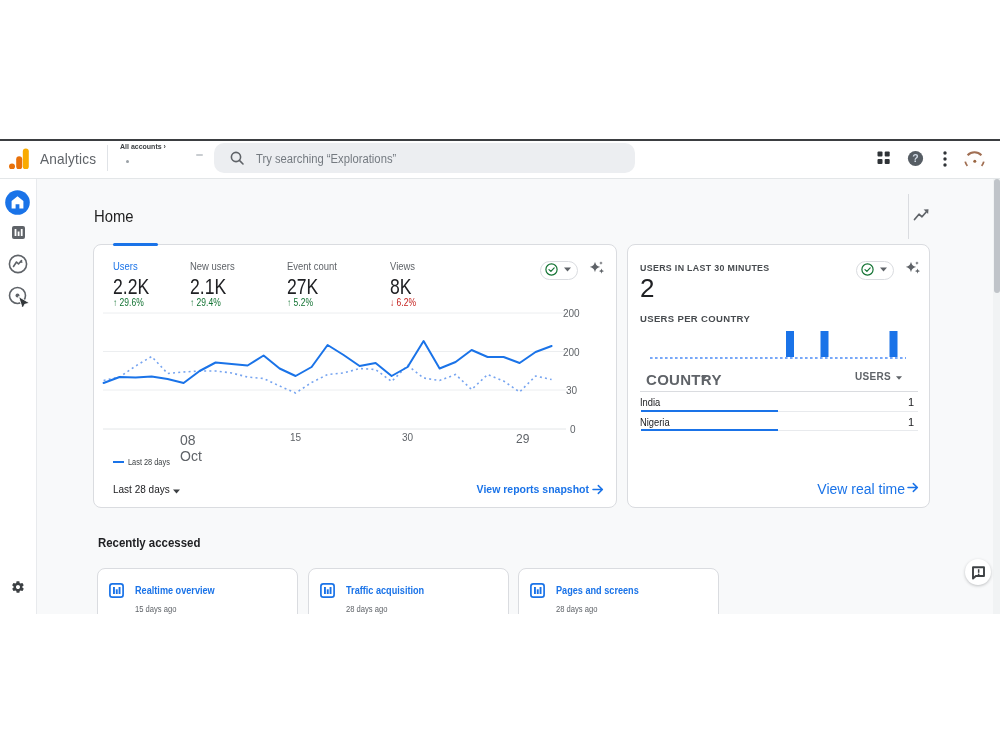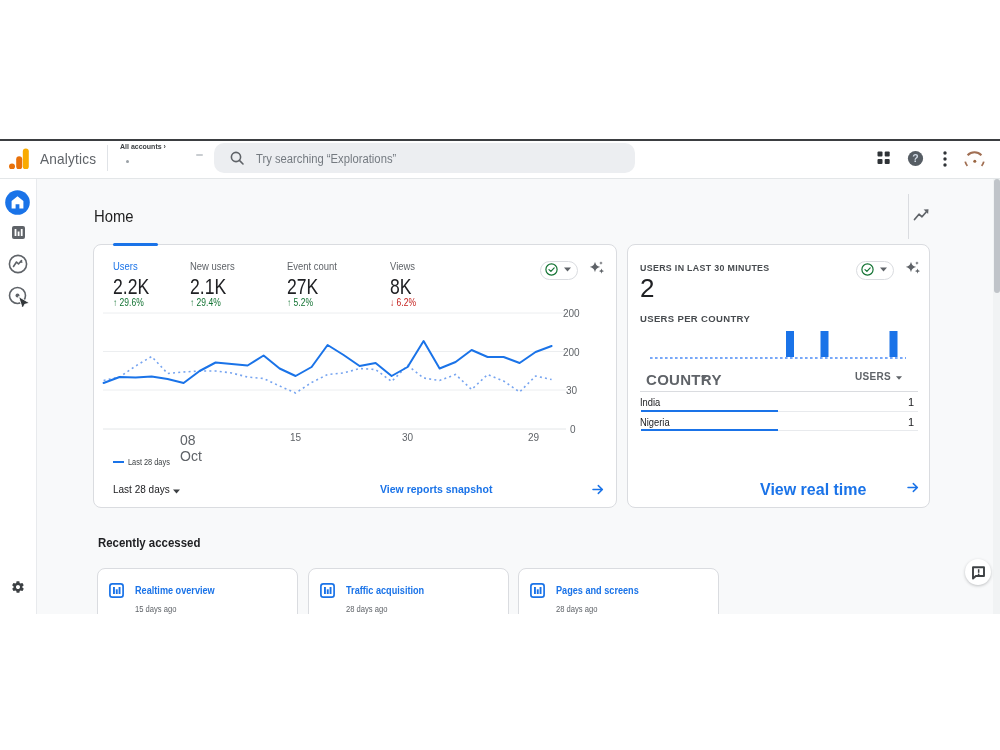--- a/index.html
+++ b/index.html
@@ -146,30 +146,30 @@
   </svg>
 
   <div class="abs" style="left:563px;top:167px;font-size:10px;color:#5f6368">200</div>
   <div class="abs" style="left:563px;top:206px;font-size:10px;color:#5f6368">200</div>
   <div class="abs" style="left:566px;top:244px;font-size:10px;color:#5f6368">30</div>
   <div class="abs" style="left:570px;top:283px;font-size:10px;color:#5f6368">0</div>
 
   <div class="abs" style="left:180px;top:291px;font-size:14px;color:#5f6368">08<br>Oct</div>
   <div class="abs" style="left:290px;top:291px;font-size:10px;color:#5f6368">15</div>
   <div class="abs" style="left:402px;top:291px;font-size:10px;color:#5f6368">30</div>
-  <div class="abs" style="left:528px;top:291px;font-size:10px;color:#5f6368">29</div>
+  <div class="abs" style="left:516px;top:291px;font-size:12px;color:#5f6368">29</div>
 
   <div class="abs" style="left:113px;top:320px;width:11px;height:2px;background:#1a73e8"></div>
   <div class="abs" style="left:128px;top:316px;font-size:9px;color:#3c4043;transform-origin:0 0;transform:scaleX(.82)">Last 28 days</div>
 
   <div class="abs" style="left:113px;top:343px;font-size:10px;color:#202124">Last 28 days</div>
   <svg class="abs" style="left:172px;top:347px" width="9" height="7" viewBox="0 0 9 7">
       <path d="M1 1.5 L4.5 5.5 L8 1.5 Z" fill="#3c4043"></path>
     </svg>
-  <div class="abs" style="left:380px;top:342px;width:209px;text-align:left;font-size:10.5px;font-weight:bold;color:#1a73e8">View reports snapshot</div>
+  <div class="abs" style="left:380px;top:342px;width:209px;text-align:right;font-size:10.5px;font-weight:bold;color:#1a73e8">View reports snapshot</div>
   <svg class="abs" style="left:592px;top:343px" width="12" height="11" viewBox="0 0 12 11">
       <path d="M1 5.5 H10.2 M6.3 1.6 L10.4 5.5 L6.3 9.4" stroke="#1a73e8" stroke-width="1.5" fill="none" stroke-linecap="round" stroke-linejoin="round"></path>
     </svg>
 
   <div class="abs" style="left:627px;top:103px;width:303px;height:264px;background:#fff;border:1px solid #dadce0;border-radius:8px;box-sizing:border-box"></div>
   <div class="abs" style="left:640px;top:120.5px;font-size:9.5px;font-weight:bold;letter-spacing:.35px;color:#474b4f;transform-origin:0 0;transform:scaleX(.93)">USERS IN LAST 30 MINUTES</div>
   <div class="abs" style="left:640px;top:132px;font-size:26px;color:#202124">2</div>
 
   <div class="abs" style="left:856px;top:120px;width:36px;height:17px;border:1px solid #dadce0;border-radius:10px;background:#fff"></div>
   <svg class="abs" style="left:861px;top:122px" width="13" height="13" viewBox="0 0 13 13">
@@ -207,21 +207,21 @@
   <div class="abs" style="left:640px;top:255px;font-size:11px;color:#202124;transform-origin:0 0;transform:scaleX(.85)">India</div>
   <div class="abs" style="left:908px;top:255px;font-size:11px;color:#202124">1</div>
   <div class="abs" style="left:641px;top:270px;width:277px;height:1px;background:#e8eaed"></div>
   <div class="abs" style="left:641px;top:268.5px;width:137px;height:2.5px;background:#1a73e8"></div>
 
   <div class="abs" style="left:640px;top:275px;font-size:11px;color:#202124;transform-origin:0 0;transform:scaleX(.85)">Nigeria</div>
   <div class="abs" style="left:908px;top:275px;font-size:11px;color:#202124">1</div>
   <div class="abs" style="left:641px;top:289px;width:277px;height:1px;background:#e8eaed"></div>
   <div class="abs" style="left:641px;top:287.5px;width:137px;height:2.5px;background:#1a73e8"></div>
 
-  <div class="abs" style="left:760px;top:340px;width:145px;font-size:16px;font-weight:bold;color:#1a73e8">View real time</div>
+  <div class="abs" style="left:760px;top:340px;width:145px;text-align:right;font-size:14px;font-weight:normal;color:#1a73e8">View real time</div>
   <svg class="abs" style="left:907px;top:341px" width="12" height="11" viewBox="0 0 12 11">
       <path d="M1 5.5 H10.2 M6.3 1.6 L10.4 5.5 L6.3 9.4" stroke="#1a73e8" stroke-width="1.5" fill="none" stroke-linecap="round" stroke-linejoin="round"></path>
     </svg>
 
   <div class="abs" style="left:98px;top:394px;font-size:13px;font-weight:bold;color:#202124;transform-origin:0 0;transform:scaleX(.88)">Recently accessed</div>
 
   <div class="abs" style="left:97px;top:427px;width:201px;height:60px;background:#fff;border:1px solid #dadce0;border-radius:8px;box-sizing:border-box"></div>
   <svg class="abs" style="left:109px;top:442px" width="15" height="15" viewBox="0 0 15 15">
     <rect x="0.9" y="0.9" width="13.2" height="13.2" rx="2.4" fill="none" stroke="#1a73e8" stroke-width="1.7"></rect>
     <rect x="4" y="4" width="1.9" height="7" fill="#1a73e8"></rect>

